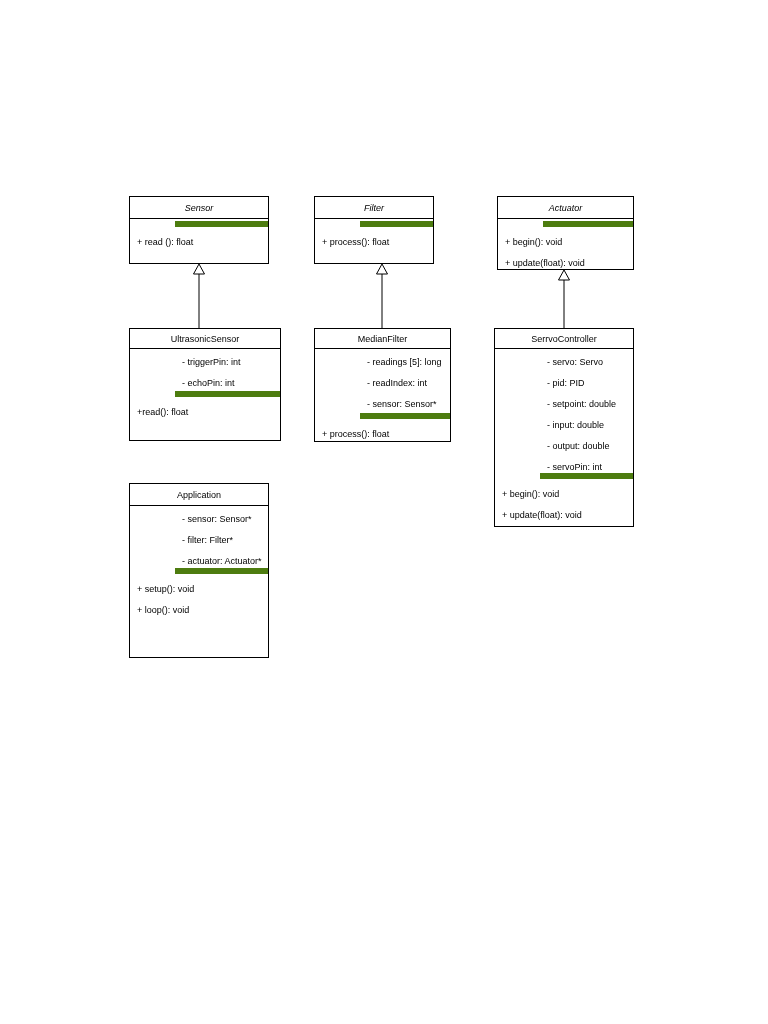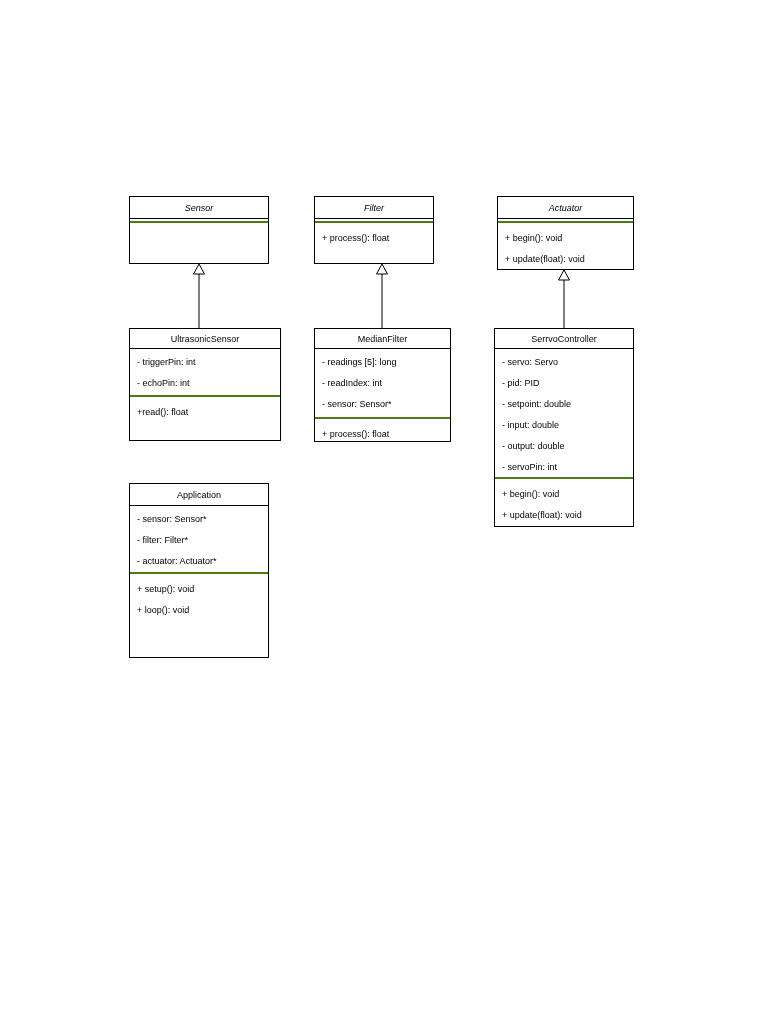--- a/index.html
+++ b/index.html
@@ -23,22 +23,23 @@
     border-bottom: 1px solid #000000;
     display: flex;
     align-items: center;
     justify-content: center;
     font-size: 9px;
     overflow: hidden;
   }
   .uml-title.abstract { font-style: italic; }
   .uml-compartment { overflow: hidden; }
   .uml-attrs {
-    border-bottom: 2px solid #4d7c0f;
+    border-bottom: 6px solid #4d7c0f;
     padding-top: 2px;
+    margin-left: 45px;
   }
   .uml-methods { padding-top: 4px; }
   .uml-row {
     height: 21px;
     display: flex;
     align-items: center;
     padding-left: 7px;
     font-size: 9px;
     white-space: nowrap;
   }
@@ -65,20 +66,23 @@
       </g>
       <g>
         <line x1="564" y1="280" x2="564" y2="328" stroke="#000000" stroke-width="1"></line>
         <polygon points="564,270 558.5,280 569.5,280" fill="#ffffff" stroke="#000000" stroke-width="1"></polygon>
       </g>
     </svg>
   <div id="diagram-root">
       <div class="uml-class" style="left: 129px; top: 196px; width: 140px; height: 68px;">
         <div class="uml-title abstract" style="height: 22px;">Sensor</div>
         <div class="uml-compartment uml-attrs" style="height: 4px;"></div>
+        <div class="uml-compartment uml-methods" style="height: 40px;">
+          <div class="uml-row">+ read (): float</div>
+        </div>
       </div>
       <div class="uml-class" style="left: 314px; top: 196px; width: 120px; height: 68px;">
         <div class="uml-title abstract" style="height: 22px;">Filter</div>
         <div class="uml-compartment uml-attrs" style="height: 4px;"></div>
         <div class="uml-compartment uml-methods" style="height: 40px;">
           <div class="uml-row">+ process(): float</div>
         </div>
       </div>
       <div class="uml-class" style="left: 497px; top: 196px; width: 137px; height: 74px;">
         <div class="uml-title abstract" style="height: 22px;">Actuator</div>

